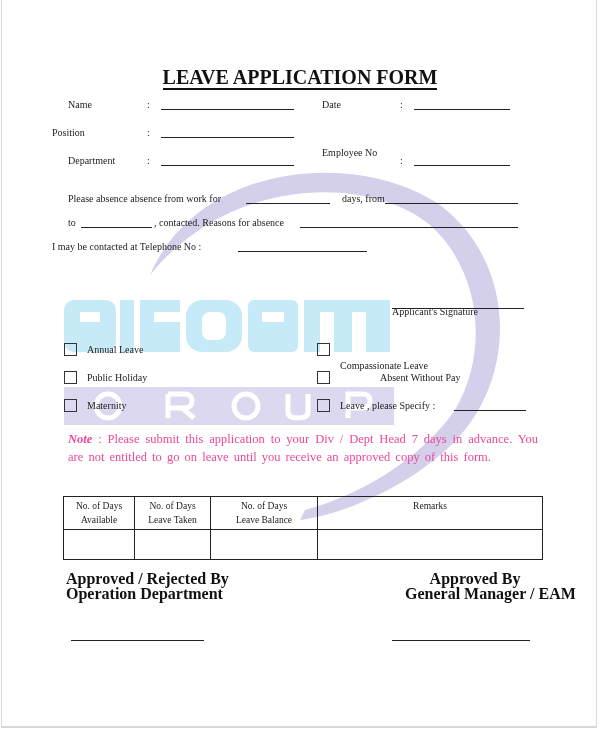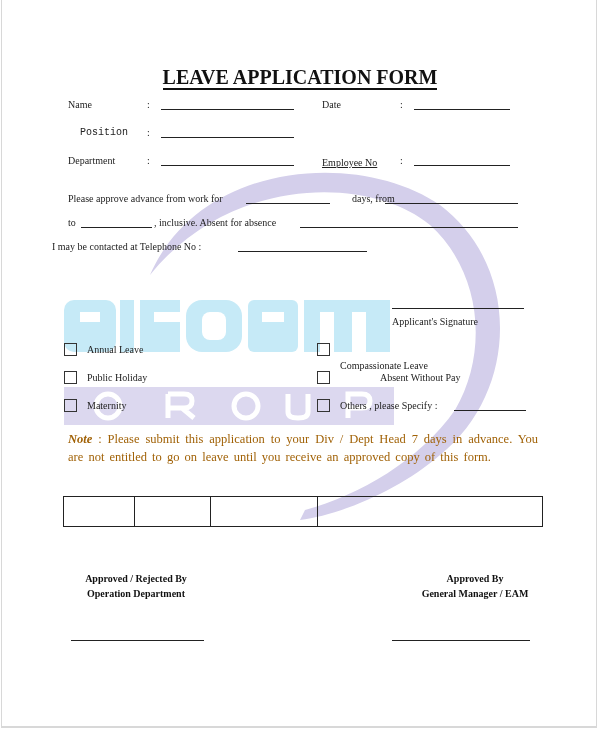--- a/index.html
+++ b/index.html
@@ -19,32 +19,32 @@
     font-family: "Liberation Serif", serif; font-weight: bold; font-size: 20px; color: #111;
   }
   .title span { border-bottom: 2px solid #111; padding-bottom: 0px; }
   .lbl { font-size: 10px; font-family: "Liberation Serif", "DejaVu Serif", serif; color: #222; text-align: right; }
   .line { position: absolute; border-bottom: 1px solid #222; height: 0; }
   .cb {
     position: absolute; width: 13px; height: 13px; border: 1px solid #333; box-sizing: border-box; background: transparent;
   }
   .note {
     left: 68px; top: 431px; width: 470px; white-space: normal;
-    font-family: "Liberation Serif", serif; font-size: 12.5px; line-height: 17.5px; color: #a16207;
+    font-family: "Liberation Serif", serif; font-size: 12.5px; line-height: 17.5px; color: #ec4899;
     text-align: justify; word-spacing: 2px;
   }
   .note b { font-style: italic; }
   table.leave {
     position: absolute; left: 63px; top: 496px; width: 480px; border-collapse: collapse;
     font-family: "Liberation Serif", serif; font-size: 9.5px; color: #222;
   }
   table.leave th, table.leave td { border: 1px solid #222; text-align: center; vertical-align: top; }
   table.leave th { font-weight: normal; height: 30px; padding: 2px 2px 0 2px; line-height: 14px; }
   table.leave td { height: 27px; }
-  .appr { font-family: "Liberation Serif", serif; font-weight: bold; font-size: 10px; text-align: center; line-height: 15px; color: #111; }
+  .appr { font-family: "Liberation Serif", serif; font-weight: bold; font-size: 16px; text-align: center; line-height: 15px; color: #111; }
 </style>
 </head>
 <body>
 
 <div class="page-frame"></div>
 
 <svg class="watermark" viewBox="0 0 600 730">
 
   <path d="M150,275 C200,160 360,150 440,205 C520,265 520,390 440,455 C400,490 340,515 300,520 L305,510 C360,495 420,460 455,410 C490,350 480,270 430,225 C370,175 230,175 150,275 Z" fill="#d4cfeb"></path>
 
@@ -79,73 +79,79 @@
 <div class="abs title"><span>LEAVE APPLICATION FORM</span></div>
 
 <div class="abs lbl" style="left:68px; top:99px;">Name</div>
 <div class="abs lbl" style="left:147px; top:99px;">:</div>
 <div class="line" style="left:161px; top:109px; width:133px;"></div>
 
 <div class="abs lbl" style="left:322px; top:99px;">Date</div>
 <div class="abs lbl" style="left:400px; top:99px;">:</div>
 <div class="line" style="left:414px; top:109px; width:96px;"></div>
 
-<div class="abs lbl" style="left:80px; top:127px;font-family:Liberation Mono, monospace;">Position</div>
+<div class="abs lbl" style="left:52px; top:127px;">Position</div>
 <div class="abs lbl" style="left:147px; top:127px;">:</div>
 <div class="line" style="left:161px; top:137px; width:133px;"></div>
 
 <div class="abs lbl" style="left:68px; top:155px;">Department</div>
 <div class="abs lbl" style="left:147px; top:155px;">:</div>
 <div class="line" style="left:161px; top:165px; width:133px;"></div>
 
-<div class="abs lbl" style="left:322px; top:157px;text-decoration:underline;">Employee No</div>
+<div class="abs lbl" style="left:322px; top:147px;">Employee No</div>
 <div class="abs lbl" style="left:400px; top:155px;">:</div>
 <div class="line" style="left:414px; top:165px; width:96px;"></div>
 
-<div class="abs lbl" style="left:68px; top:193px;">Please approve advance from work for</div>
+<div class="abs lbl" style="left:68px; top:193px;">Please absence absence from work for</div>
 <div class="line" style="left:246px; top:203px; width:84px;"></div>
-<div class="abs lbl" style="left:352px; top:193px;">days, from</div>
+<div class="abs lbl" style="left:342px; top:193px;">days, from</div>
 <div class="line" style="left:385px; top:203px; width:133px;"></div>
 
 <div class="abs lbl" style="left:68px; top:217px;">to</div>
 <div class="line" style="left:81px; top:227px; width:71px;"></div>
-<div class="abs lbl" style="left:154px; top:217px;">, inclusive. Absent for absence</div>
+<div class="abs lbl" style="left:154px; top:217px;">, contacted. Reasons for absence</div>
 <div class="line" style="left:300px; top:227px; width:218px;"></div>
 
 <div class="abs lbl" style="left:52px; top:241px;">I may be contacted at Telephone No :</div>
 <div class="line" style="left:238px; top:251px; width:129px;"></div>
 
 <div class="line" style="left:392px; top:308px; width:132px;"></div>
-<div class="abs lbl" style="left:392px; top:316px;">Applicant's Signature</div>
+<div class="abs lbl" style="left:392px; top:306px;">Applicant's Signature</div>
 
 <div class="cb" style="left:64px; top:343px;"></div>
 <div class="abs lbl" style="left:87px; top:344px;">Annual Leave</div>
 <div class="cb" style="left:64px; top:371px;"></div>
 <div class="abs lbl" style="left:87px; top:372px;">Public Holiday</div>
 <div class="cb" style="left:64px; top:399px;"></div>
 <div class="abs lbl" style="left:87px; top:400px;">Maternity</div>
 
 <div class="cb" style="left:317px; top:343px;"></div>
 <div class="abs lbl" style="left:340px; top:360px;">Compassionate Leave</div>
 <div class="cb" style="left:317px; top:371px;"></div>
 <div class="abs lbl" style="left:340px; top:372px;margin-left:40px;">Absent Without Pay</div>
 <div class="cb" style="left:317px; top:399px;"></div>
-<div class="abs lbl" style="left:340px; top:400px;">Others , please Specify :</div>
+<div class="abs lbl" style="left:340px; top:400px;">Leave , please Specify :</div>
 <div class="line" style="left:454px; top:410px; width:72px;"></div>
 
 <div class="abs note"><b>Note</b><span> : Please submit this application to your Div / Dept Head 7 days in advance. You are not entitled to go on leave until you receive an approved copy of this form.</span></div>
 
 <table class="leave">
   <colgroup>
       <col style="width:71px">
       <col style="width:76px">
       <col style="width:107px">
       <col>
     </colgroup>
   <tbody>
+      <tr>
+    <th><span>No. of Days</span><br><span>Available</span></th>
+    <th><span>No. of Days</span><br><span>Leave Taken</span></th>
+    <th><span>No. of Days</span><br><span>Leave Balance</span></th>
+    <th><span>Remarks</span></th>
+  </tr>
   <tr>
     <td></td>
     <td></td>
     <td></td>
     <td></td>
   </tr>
 </tbody>
   </table>
 
 <div class="abs appr" style="left:66px; top:571px; width:140px;">

